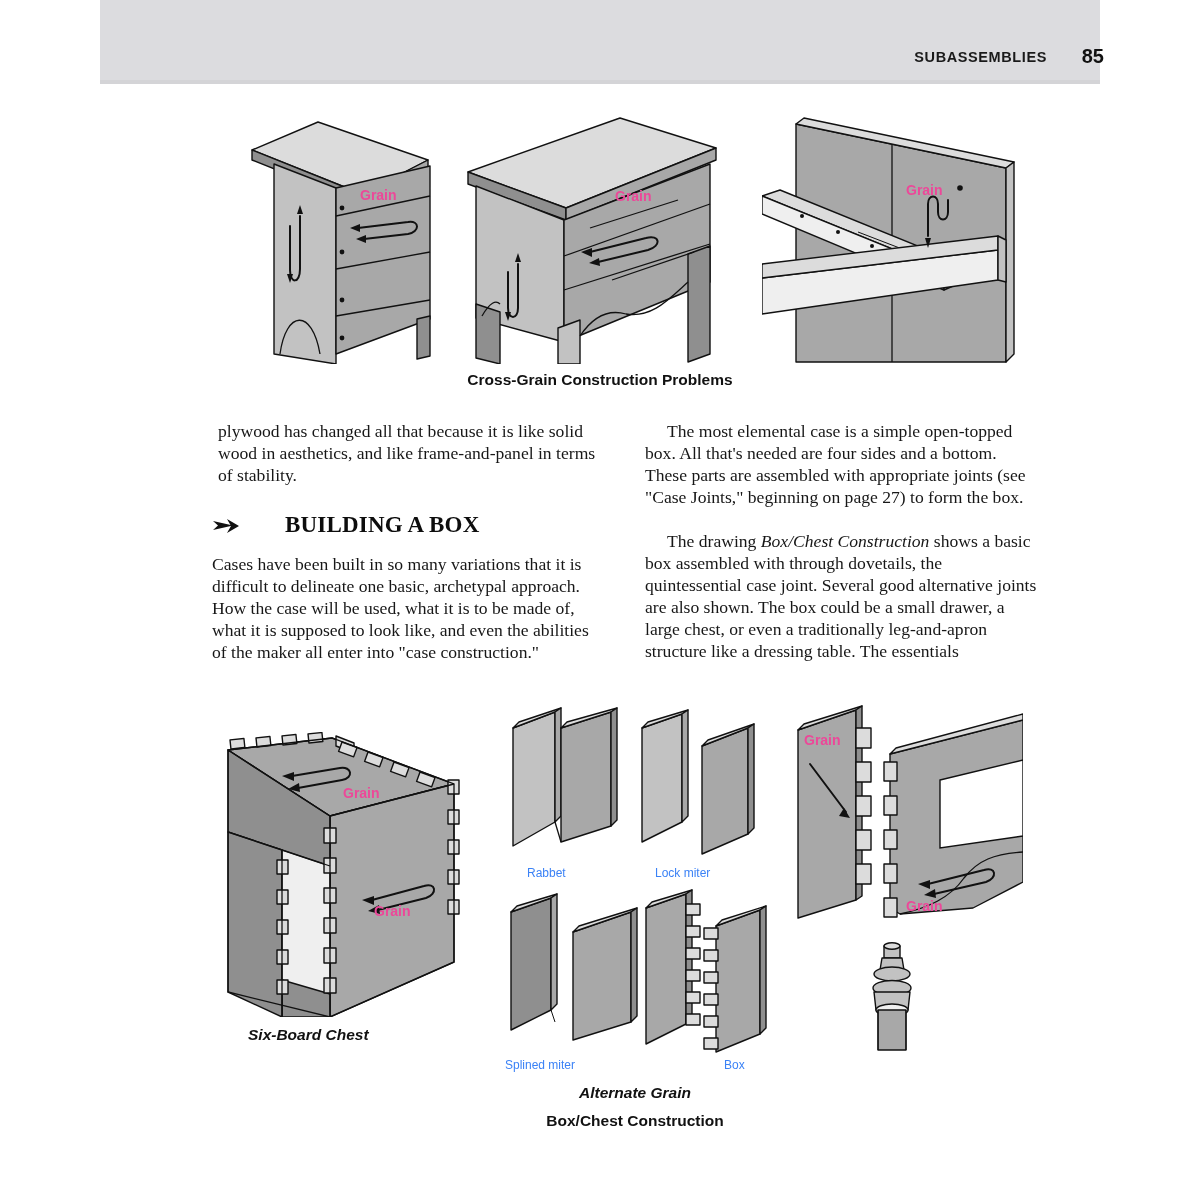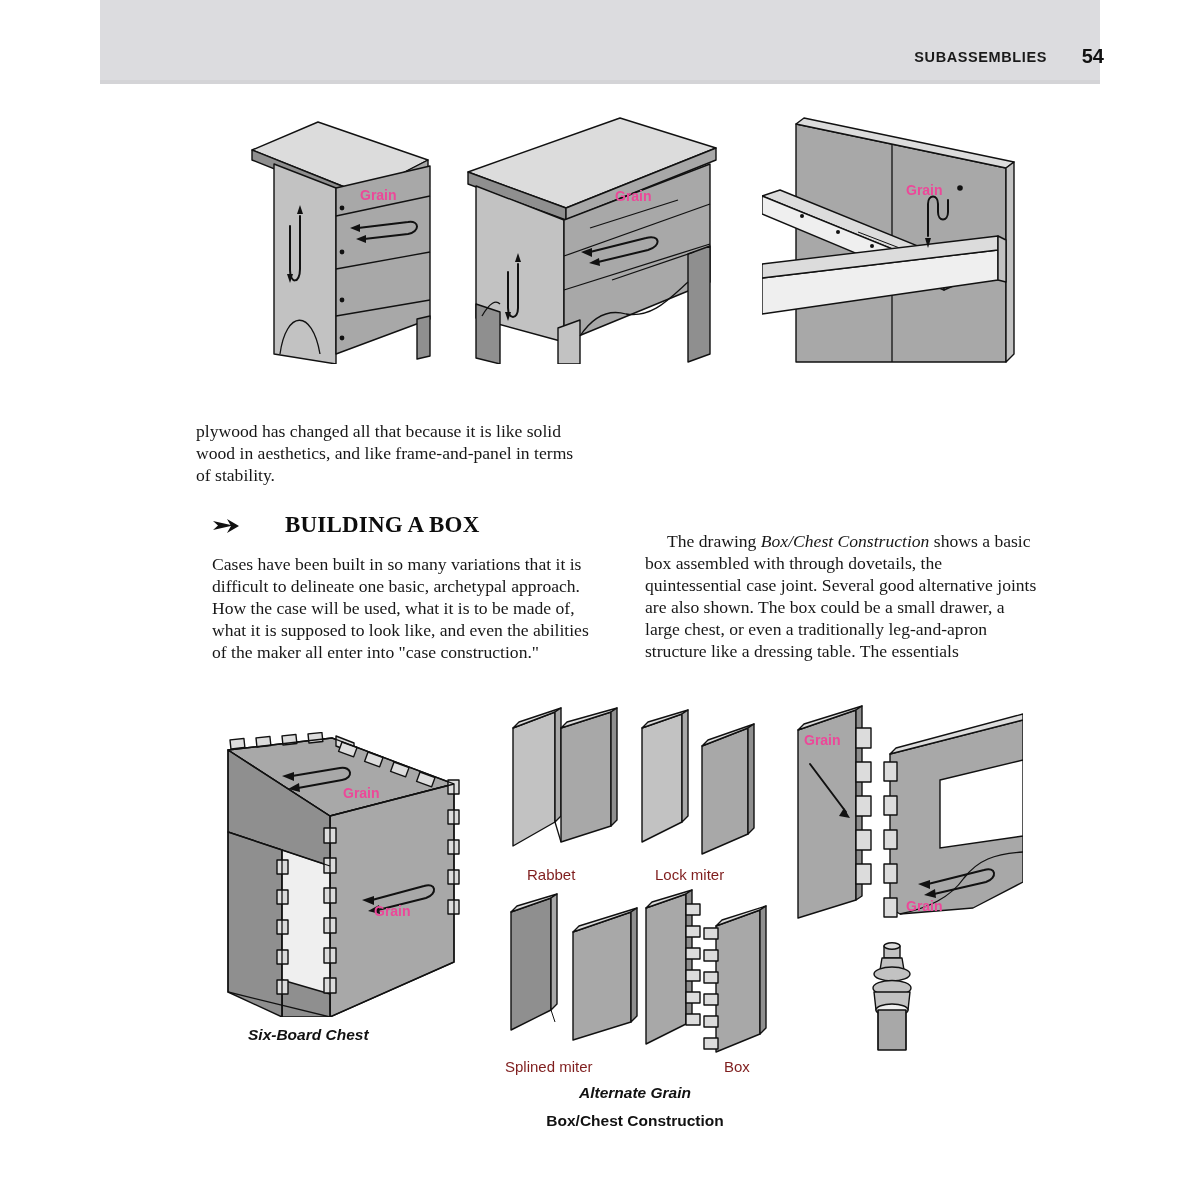--- a/index.html
+++ b/index.html
@@ -40,21 +40,21 @@
   .cap{
     position:absolute;
     font-family:"Liberation Sans", sans-serif;
     font-weight:bold;font-size:15.5px;color:#111;
     text-align:center;white-space:nowrap;
   }
   .cap.italic{font-style:italic;}
   .lbl{
     position:absolute;
     font-family:"Liberation Sans", sans-serif;
-    font-size:15px;color:#7f1d1d;white-space:nowrap;
+    font-size:12px;color:#3b82f6;white-space:nowrap;
   }
   .glabel{
     position:absolute;
     font-family:"Liberation Sans", sans-serif;
     font-weight:bold;font-size:14px;color:#ec4899;white-space:nowrap;
   }
 
   
   .col{
     position:absolute;width:392px;
@@ -89,21 +89,21 @@
   .arrw{fill:none;stroke:#111;stroke-width:2;stroke-linecap:round;stroke-linejoin:round;}
   .fillblk{fill:#111;}
 </style>
 </head>
 <body>
 
 <div class="page">
 
   <div class="header-band"></div>
   <div class="header-text">SUBASSEMBLIES</div>
-  <div class="header-page">54</div>
+  <div class="header-page">85</div>
 
   <svg class="ill" style="left:232px;top:104px;" width="230" height="260" viewBox="0 0 230 260">
 
     <polygon class="wood-d" points="20,46 86,18 196,56 130,90"></polygon>
     <polygon class="wood-c" points="20,46 20,56 130,100 130,90"></polygon>
     <polygon class="wood-a" points="130,90 130,100 196,66 196,56"></polygon>
 
     <polygon class="wood-b" points="42,60 104,84 104,260 42,250"></polygon>
 
     <polygon class="wood-a" points="104,84 198,62 198,215 104,250"></polygon>
@@ -186,35 +186,39 @@
     <polygon class="wood-e" points="0,174 236,146 236,176 0,210"></polygon>
     <polygon class="wood-d" points="0,174 0,160 236,132 236,146"></polygon>
     <polygon class="wood-b" points="236,132 244,136 244,178 236,176"></polygon>
 
     <path class="arrw" d="M186,96 L186,108 C186,118 176,118 176,108 L176,100 C176,90 166,90 166,100 L166,132"></path>
     <path class="fillblk" d="M163,134 l3,10 l3,-10 z"></path>
     <circle class="fillblk" cx="198" cy="84" r="2.8"></circle>
   </svg>
   <div class="glabel" style="left:906px;top:182px;">Grain</div>
 
-
-  <div class="col" style="left:196px;top:420px;">
+  <div class="cap" style="left:0;right:0;top:371px;">Cross-Grain Construction Problems</div>
+
+  <div class="col" style="left:218px;top:420px;">
     <p>plywood has changed all that because it is like solid wood in aesthetics, and like frame-and-panel in terms of stability.</p>
   </div>
 
   <svg class="sh-arrow" style="left:213px;top:518px;" viewBox="0 0 26 16">
     <polygon class="fillblk" points="0,3 20,7.5 0,12 5,7.5"></polygon>
     <polygon class="fillblk" points="14,1 26,8 14,15 18,8"></polygon>
   </svg>
   <div class="section-head" style="left:245px;top:512px;">BUILDING A BOX</div>
 
   <div class="col" style="left:212px;top:553px;">
     <p>Cases have been built in so many variations that it is difficult to delineate one basic, archetypal approach. How the case will be used, what it is to be made of, what it is supposed to look like, and even the abilities of the maker all enter into "case construction."</p>
   </div>
 
+  <div class="col" style="left:645px;top:420px;">
+    <p class="indent">The most elemental case is a simple open-topped box. All that's needed are four sides and a bottom. These parts are assembled with appropriate joints (see "Case Joints," beginning on page 27) to form the box.</p>
+  </div>
 
   <div class="col" style="left:645px;top:530px;">
     <p class="indent">
       <span>The drawing </span><em>Box/Chest Construction</em><span> shows a basic box assembled with through dovetails, the quintessential case joint. Several good alternative joints are also shown. The box could be a small drawer, a large chest, or even a traditionally leg-and-apron structure like a dressing table. The essentials</span>
     </p>
   </div>
 
   <svg class="ill" style="left:222px;top:732px;" width="250" height="285" viewBox="0 0 250 285">
 
     <polygon class="wood-a" points="6,18 110,6 232,52 108,84"></polygon>

